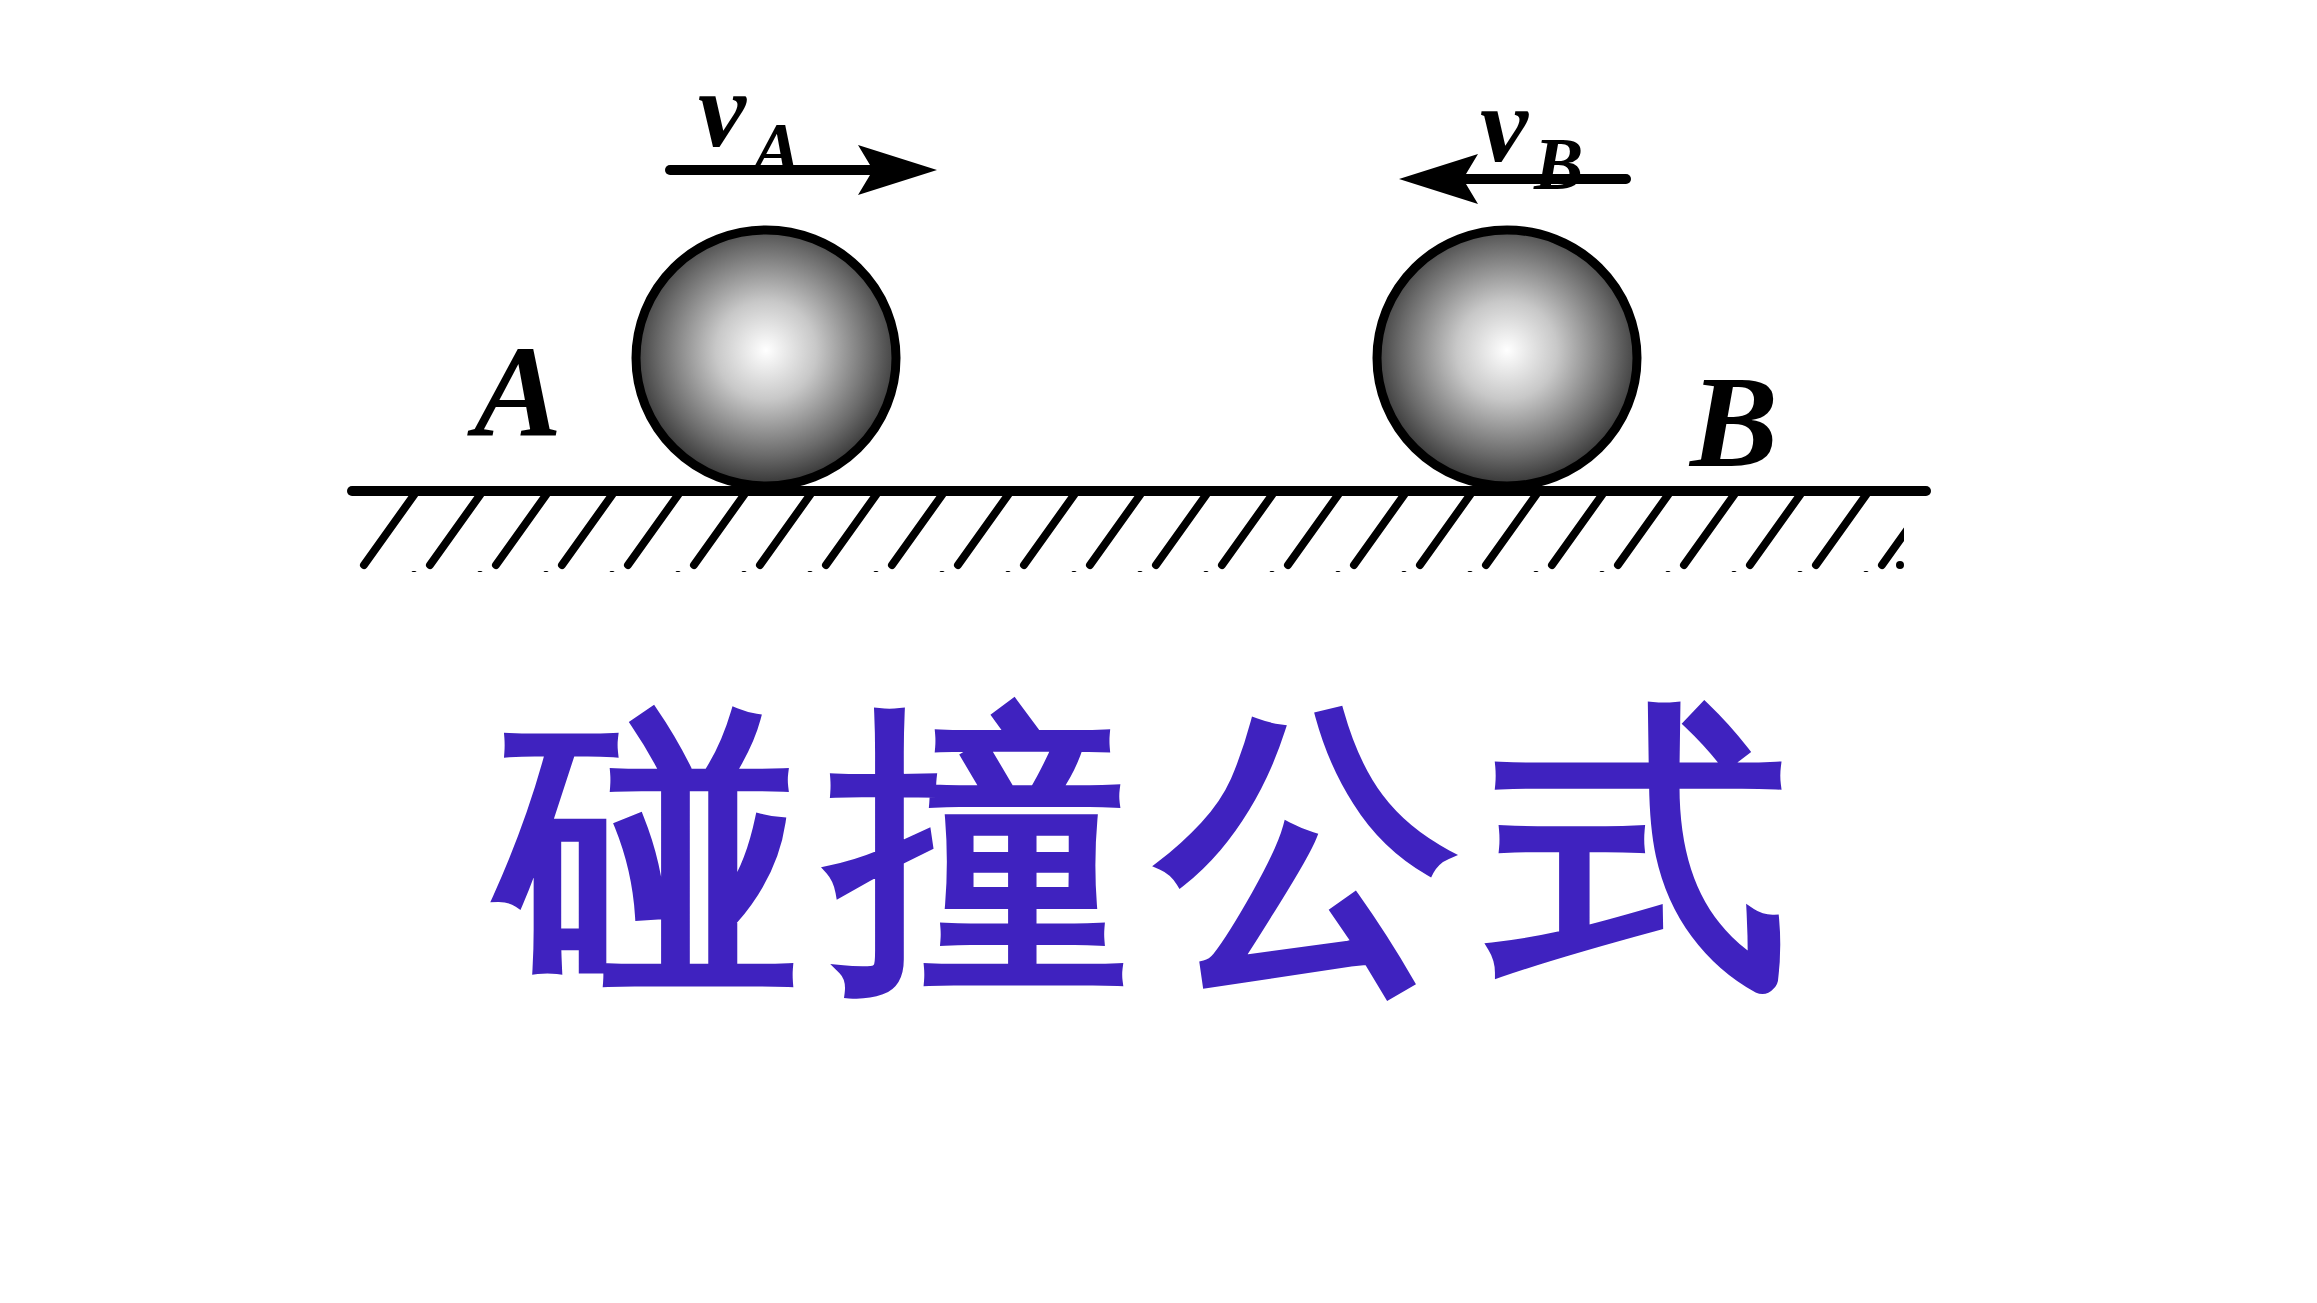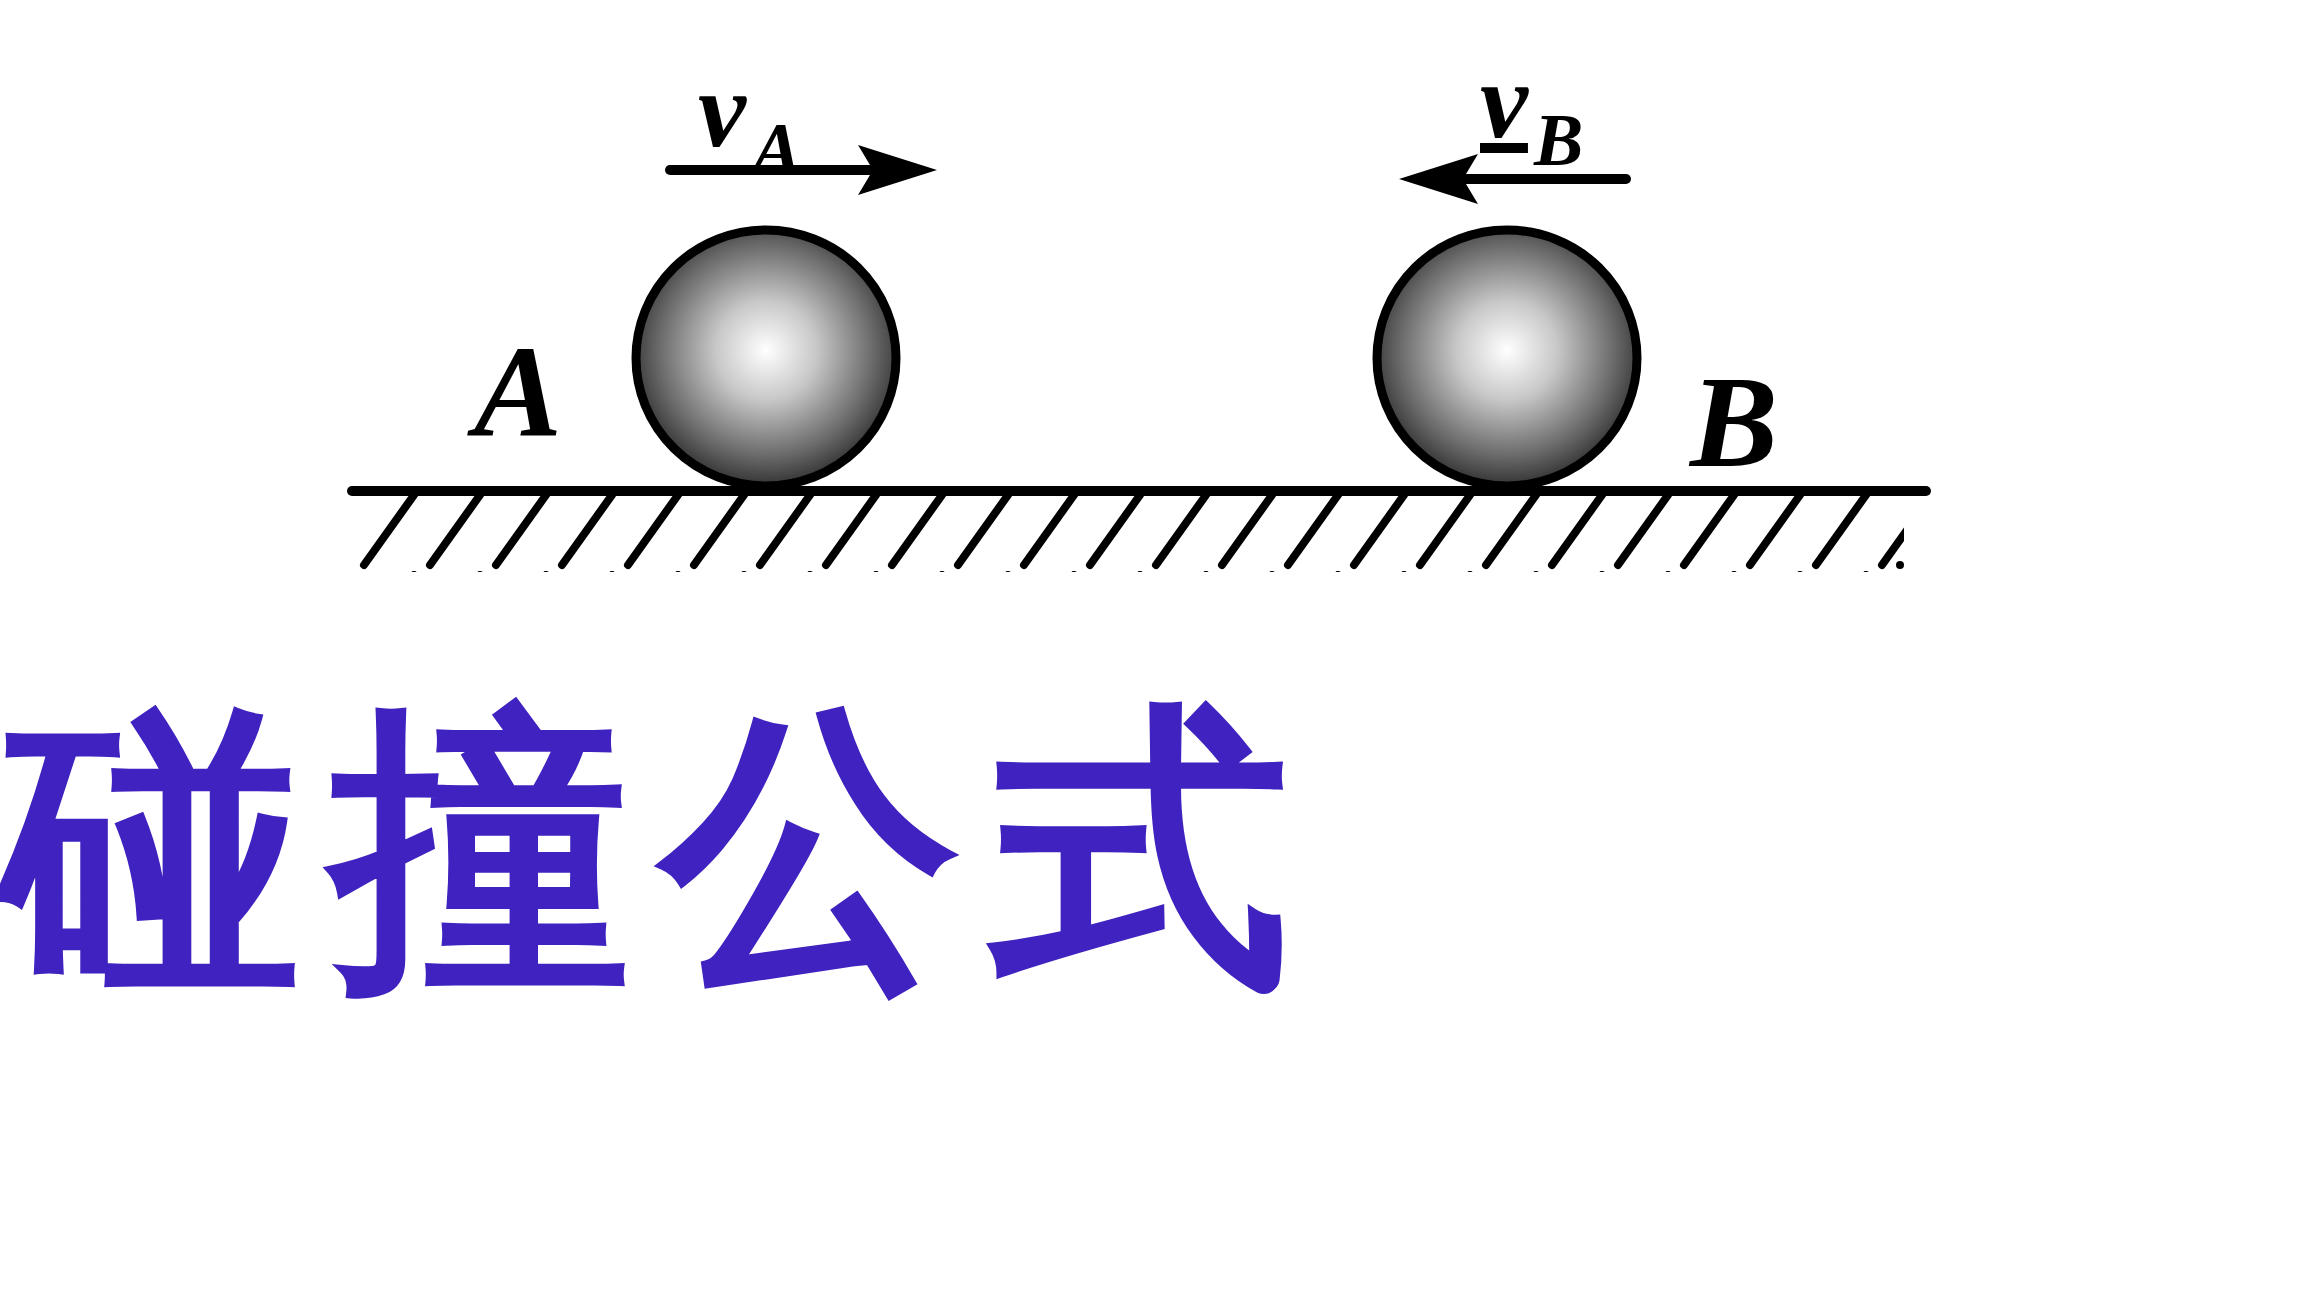--- a/index.html
+++ b/index.html
@@ -2,21 +2,21 @@
 <html><head>
 <meta charset="utf-8">
 <style>
   html, body { margin: 0; padding: 0; background: #ffffff; }
   body { width: 2317px; height: 1303px; position: relative; overflow: hidden; }
   #scene { position: absolute; left: 0; top: 0; width: 2317px; height: 1303px; }
   .lbl { position: absolute; font-family: "Liberation Serif", "DejaVu Serif", serif; font-style: italic; font-weight: bold; color: #000; line-height: 1; white-space: nowrap; margin-top: 20px; }
   .ball-label { font-size: 132px; }
   .vel { font-size: 108px; }
   .vel sub { font-size: 74px; vertical-align: -28px; margin-left: 6px; }
-  .title { position: absolute; left: 0; width: 2317px; top: 700px; font-family: "DejaVu Sans", "Liberation Sans", sans-serif; font-weight: bold; font-size: 300px; line-height: 1; letter-spacing: 30px; color: #3f22bf; }
+  .title { position: absolute; left: 0; width: 2317px; top: 700px; text-align: center; font-family: "DejaVu Sans", "Liberation Sans", sans-serif; font-weight: bold; font-size: 300px; line-height: 1; letter-spacing: 30px; color: #3f22bf; }
 </style>
 </head>
 <body>
 
 <svg id="scene" width="2317" height="1303" viewBox="0 0 2317 1303" xmlns="http://www.w3.org/2000/svg">
   <defs>
     <radialGradient id="ballGrad" cx="50%" cy="47%" r="55%">
       <stop offset="0%" stop-color="#ffffff"></stop>
       <stop offset="35%" stop-color="#c8c8c8"></stop>
       <stop offset="75%" stop-color="#6a6a6a"></stop>
@@ -51,17 +51,17 @@
     <polygon points="1399,179 1478,154 1463,179 1478,204" fill="#000"></polygon>
   </g>
 </svg>
 
 <div class="lbl ball-label" style="left:474px; top:306px;">A</div>
 <div class="lbl ball-label" style="left:1690px; top:336px;">B</div>
 
 <div class="lbl vel" style="left:698px; top:36px;">
   <span>v</span><sub>A</sub>
 </div>
-<div class="lbl vel" style="left:1480px; top:27px;text-decoration:underline;">
+<div class="lbl vel" style="left:1480px; top:51px;">
   <span>v</span><sub>B</sub>
 </div>
 
 <div class="title">碰撞公式</div>
 
 </body></html>

